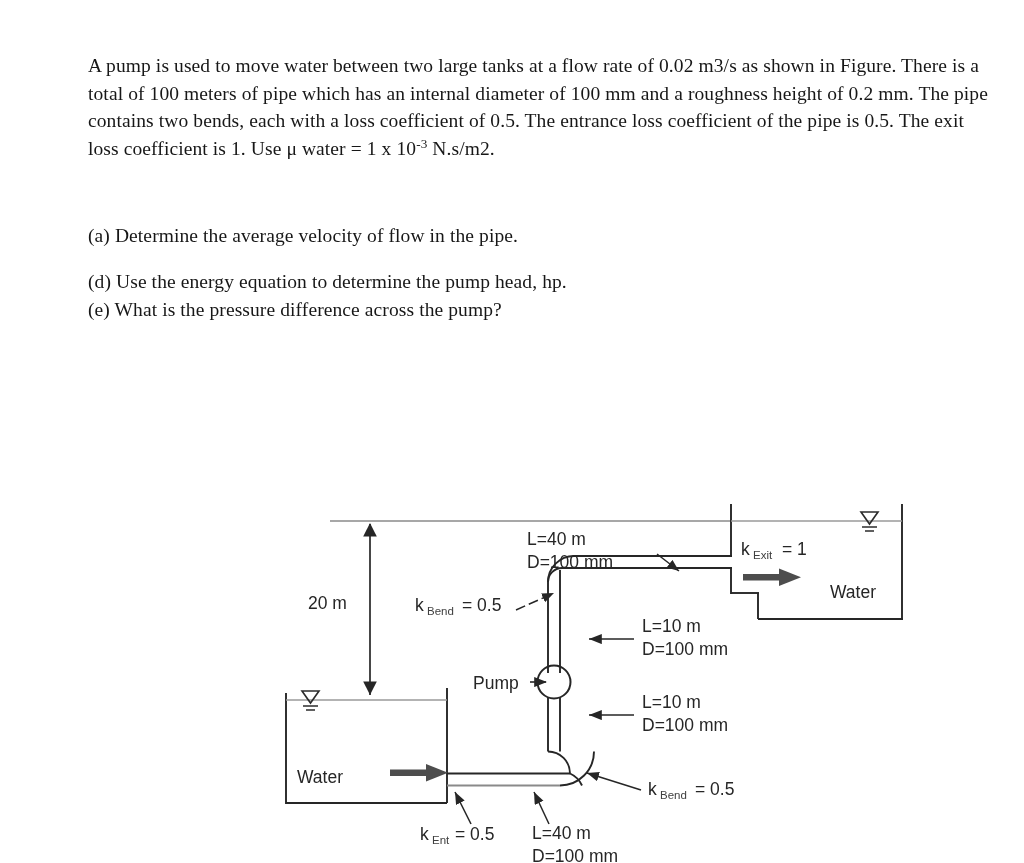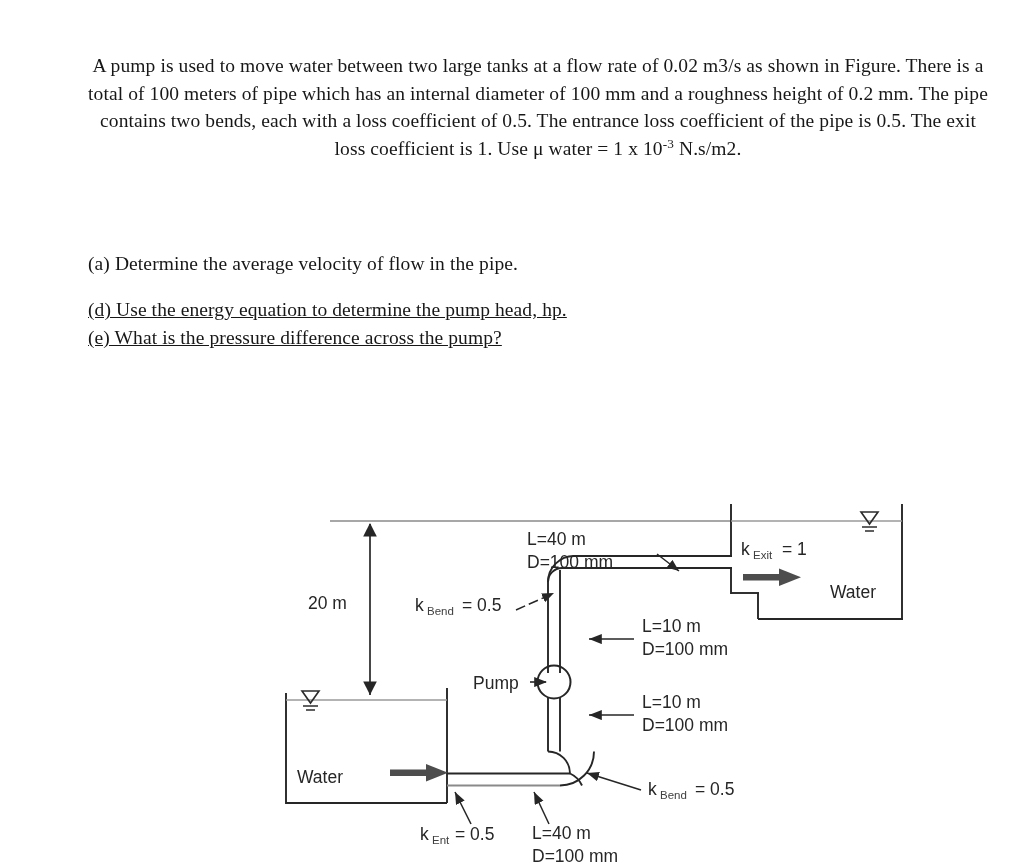--- a/index.html
+++ b/index.html
@@ -20,40 +20,40 @@
     position: absolute;
     left: 88px;
     top: 52px;
     width: 900px;
   }
 
   #problem-statement p.para {
     margin: 0;
     font-size: 19.5px;
     line-height: 27.5px;
-    text-align: center;
+    text-align: left;
     color: #171717;
     letter-spacing: 0.1px;
   }
 
   #question-list {
     position: absolute;
     left: 88px;
     top: 222px;
     width: 900px;
   }
   .q-item {
     font-size: 19.5px;
     line-height: 27px;
     color: #171717;
     padding-left: 0px;
     letter-spacing: 0.1px;
   }
-  .q-spaced { margin-bottom: 19px; margin-top: 28px; }
-  .q-tight { margin-bottom: 1px; text-decoration: underline; }
+  .q-spaced { margin-bottom: 19px; }
+  .q-tight { margin-bottom: 1px; }
 
   sup.sup { font-size: 0.68em; vertical-align: super; line-height: 0; }
 
   #figure-wrap {
     position: absolute;
     left: 272px;
     top: 492px;
     width: 660px;
     height: 370px;
   }

